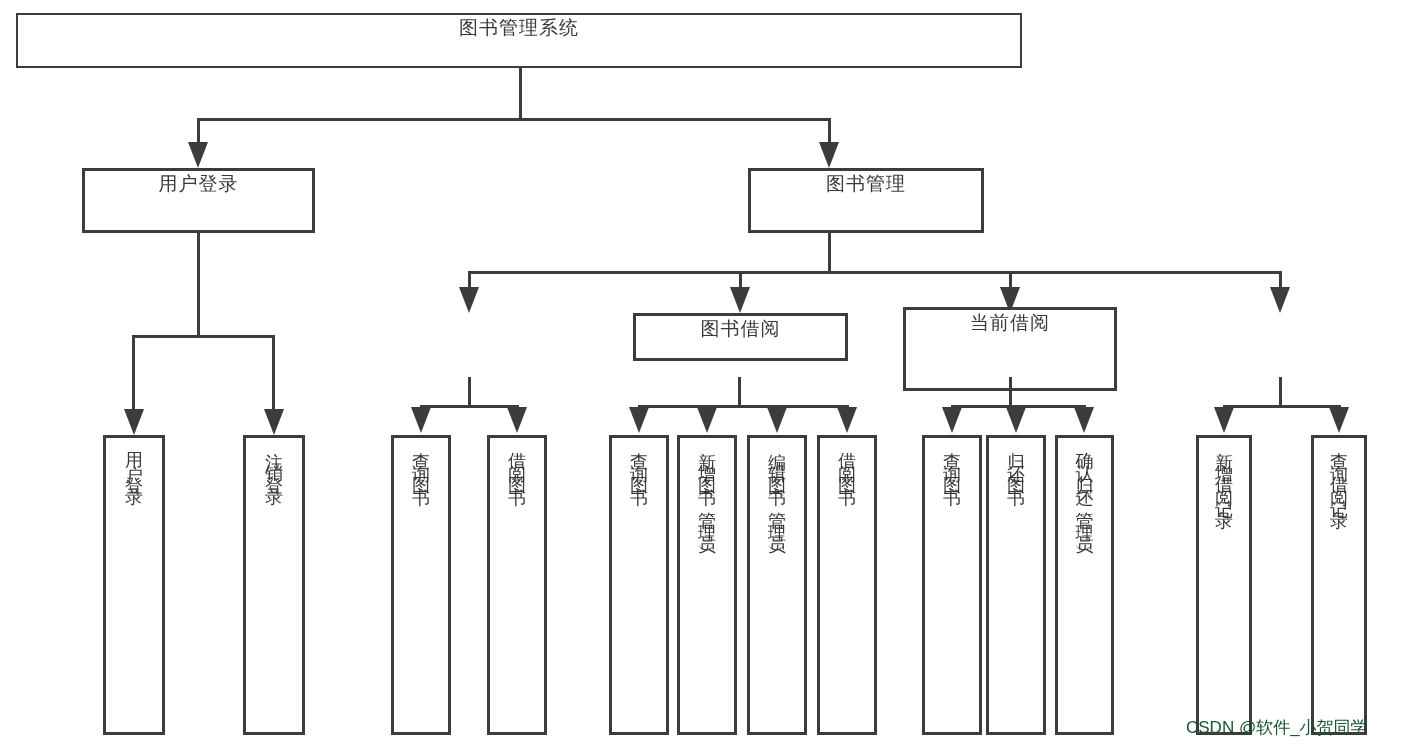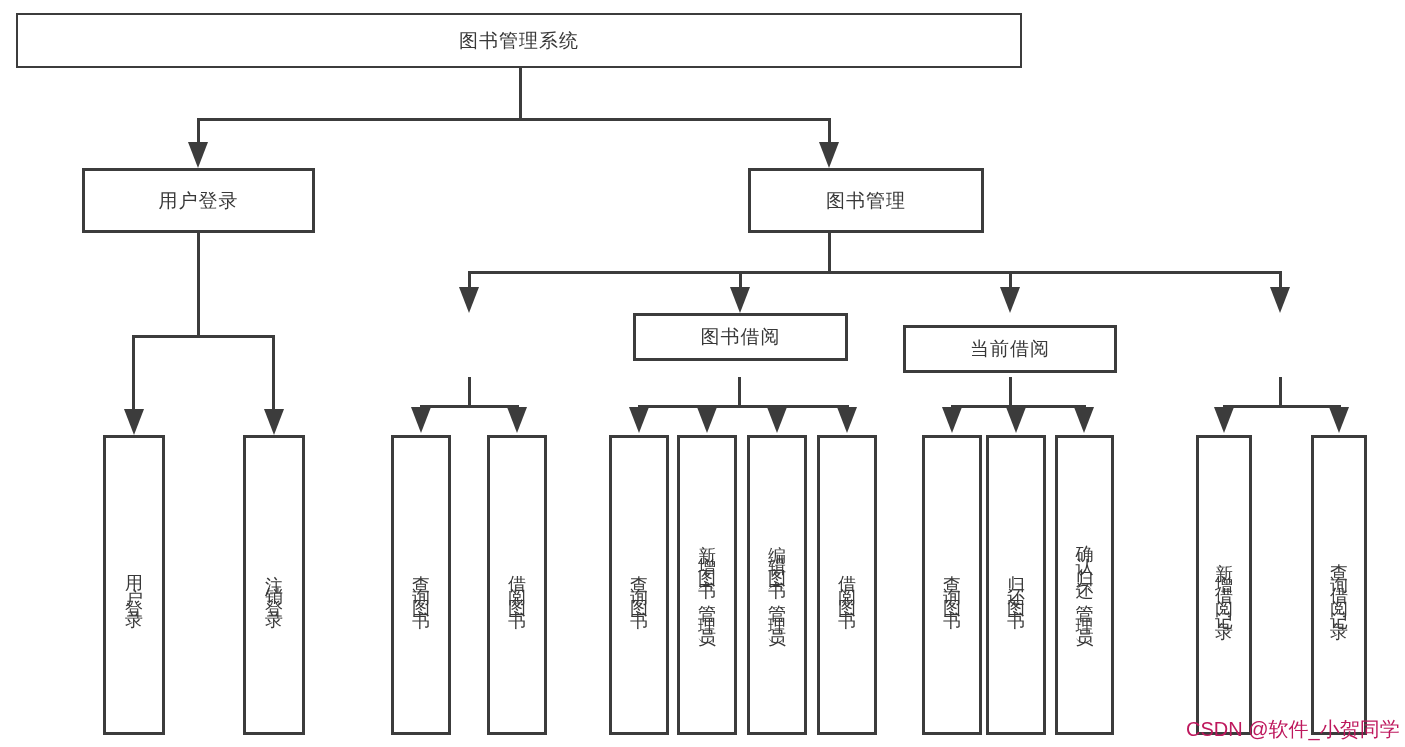--- a/index.html
+++ b/index.html
@@ -10,21 +10,21 @@
     background: #ffffff;
     overflow: hidden;
     font-family: "Liberation Sans", "DejaVu Sans", sans-serif;
   }
   .node {
     position: absolute;
     box-sizing: border-box;
     border: 3px solid #3c3c3c;
     background: #ffffff;
     display: flex;
-    align-items: center;
+    align-items: flex-start;
     justify-content: center;
     color: #383838;
     font-size: 19px;
     letter-spacing: 1px;
   }
   .node.root-box { border-width: 2px; }
   .node.leaf span {
     writing-mode: vertical-rl;
     letter-spacing: 12px;
     line-height: 1;
@@ -39,22 +39,22 @@
     width: 0;
     height: 0;
     border-left: 10px solid transparent;
     border-right: 10px solid transparent;
     border-top: 26px solid #3c3c3c;
   }
   .watermark {
     position: absolute;
     left: 1186px;
     top: 716px;
-    color: #be185d;
-    font-size: 20px;
+    color: #14532d;
+    font-size: 17px;
     white-space: nowrap;
   }
 </style>
 </head>
 <body>
 
 <div id="canvas">
 
   <div class="node root-box" style="left:16px; top:13px; width:1006px; height:55px;">
     <span>图书管理系统</span>
@@ -88,21 +88,21 @@
   <div class="line" style="left:739px; top:271px; width:3px;  height:18px;"></div>
   <div class="arrow" style="left:730px; top:287px;"></div>
   <div class="line" style="left:1009px; top:271px; width:3px; height:18px;"></div>
   <div class="arrow" style="left:1000px; top:287px;"></div>
   <div class="line" style="left:1279px; top:271px; width:3px; height:18px;"></div>
   <div class="arrow" style="left:1270px; top:287px;"></div>
 
   <div class="node" style="left:633px; top:313px; width:215px; height:48px;">
     <span>图书借阅</span>
   </div>
-  <div class="node" style="left:903px; top:325px; width:214px; height:48px;">
+  <div class="node" style="left:903px; top:307px; width:214px; height:84px;">
     <span>当前借阅</span>
   </div>
 
   <div class="line" style="left:468px; top:377px; width:3px;  height:31px;"></div>
   <div class="line" style="left:420px; top:405px; width:99px; height:3px;"></div>
   <div class="arrow" style="left:411px; top:407px;"></div>
   <div class="arrow" style="left:507px; top:407px;"></div>
 
   <div class="line" style="left:738px; top:377px; width:3px;   height:31px;"></div>
   <div class="line" style="left:638px; top:405px; width:211px; height:3px;"></div>

